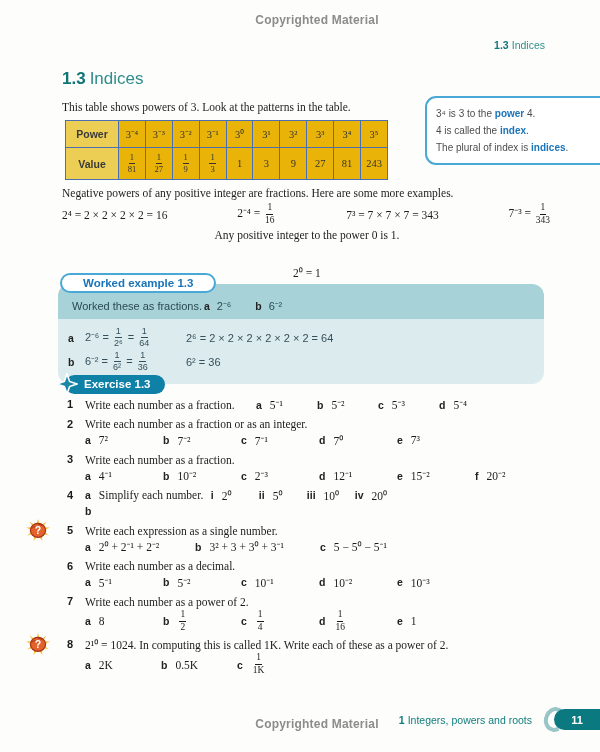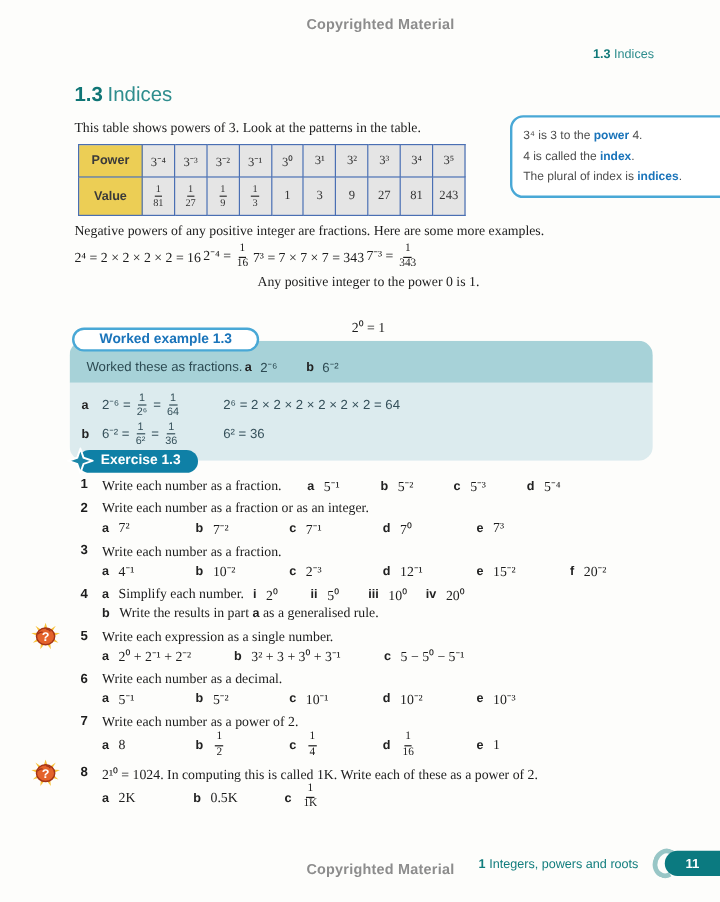--- a/index.html
+++ b/index.html
@@ -19,32 +19,32 @@
     font-size:17px;font-weight:normal;}
   .section-title .sec-num{font-weight:bold;color:#0f7575;margin-right:4px;}
   .section-title .sec-name{color:#2e8d8d;}
 
   .intro{position:absolute;top:101px;left:62px;margin:0;font-size:11.5px;}
 
   .powers-table{position:absolute;top:120px;left:65px;border-collapse:collapse;table-layout:fixed;width:323px;}
   .powers-table th,.powers-table td{border:1.6px solid #4a6fb3;text-align:center;}
   .powers-table th{background:#ecce55;font-family:"Liberation Sans",sans-serif;font-weight:bold;
     font-size:10.5px;color:#3a3a3a;width:50px;}
-  .powers-table td{background:#e5e5e5;font-size:10.5px;color:#333;}
+  .powers-table td{background:#eab308;font-size:10.5px;color:#333;}
   .powers-table tr:nth-child(1) td{height:24px;}
   .powers-table tr:nth-child(2) td{height:29px;}
 
   .note-box{position:absolute;top:96px;left:425px;width:172px;border:2px solid #49a8d6;border-radius:11px;
     padding:7px 9px 6px;background:#fff;font-family:"Liberation Sans",sans-serif;font-size:10px;
     color:#4d4d4d;line-height:1.72;}
   .note-box .rich-b{font-weight:bold;color:#1a74ba;}
 
   .neg-powers{position:absolute;top:187px;left:62px;width:490px;font-size:11.5px;}
   .np-intro{margin:0 0 4px 0;}
-  .np-examples{display:flex;gap:2px;align-items:center;min-height:23px;}
+  .np-examples{display:flex;gap:16px;align-items:center;min-height:23px;justify-content:space-between;}
   .np-zero{display:flex;gap:24px;align-items:center;margin-top:3px;flex-direction:column;}
 
   .frac{display:inline-flex;flex-direction:column;align-items:center;vertical-align:middle;
     line-height:1.05;font-size:0.82em;margin:0 2px;text-align:center;}
   .fnum{border-bottom:1px solid currentColor;padding:0 1px 1px;}
   .fden{padding-top:1px;}
 
   .we{position:absolute;top:273px;left:58px;width:486px;}
   .we-tab{position:absolute;top:0;left:2px;z-index:2;background:#fff;border:2px solid #49a8d6;
     border-radius:10px;padding:2px 21px;font-family:"Liberation Sans",sans-serif;font-weight:bold;
@@ -357,21 +357,20 @@
                 <span>10⁰</span>
               </span>
               <span class="p-item">
                 <span class="p-label">iv</span>
                 <span>20⁰</span>
               </span>
             </span>
           </div>
           <div class="p-row ">
             <span class="p-label">b</span>
-            <span class="p-text">Write the results in part <span class="rich-b">a</span> as a generalised rule.</span>
           </div>
         </div>
   </div>
       <div class="problem">
     <span class="think-icon" style="display: block;">
       <svg width="24" height="24" viewBox="0 0 24 24">
         <polygon fill="#f9c33c" points="12,0 14.2,6.8 20.5,2.5 16.9,8.3 24,8.6 17.5,11.8 22.7,16.6 15.7,14.8 16.4,22 12,16.5 7.6,22 8.3,14.8 1.3,16.6 6.5,11.8 0,8.6 7.1,8.3 3.5,2.5 9.8,6.8"></polygon>
         <ellipse cx="12" cy="11.3" rx="7.6" ry="7" fill="#e4632b" stroke="#a33317" stroke-width="1.2"></ellipse>
         <path d="M5.6 9.5 q2 -2.5 4 -1.5 M12.5 5.2 q2.5 0 3.4 2" stroke="#a33317" stroke-width="1" fill="none"></path>
         <text x="12" y="15" text-anchor="middle" font-family="sans-serif" font-size="10.5" font-weight="bold" fill="#ffffff">?</text>

